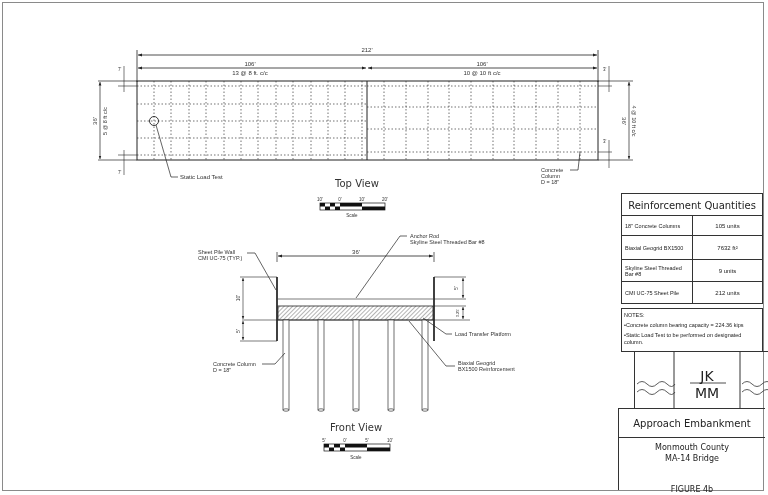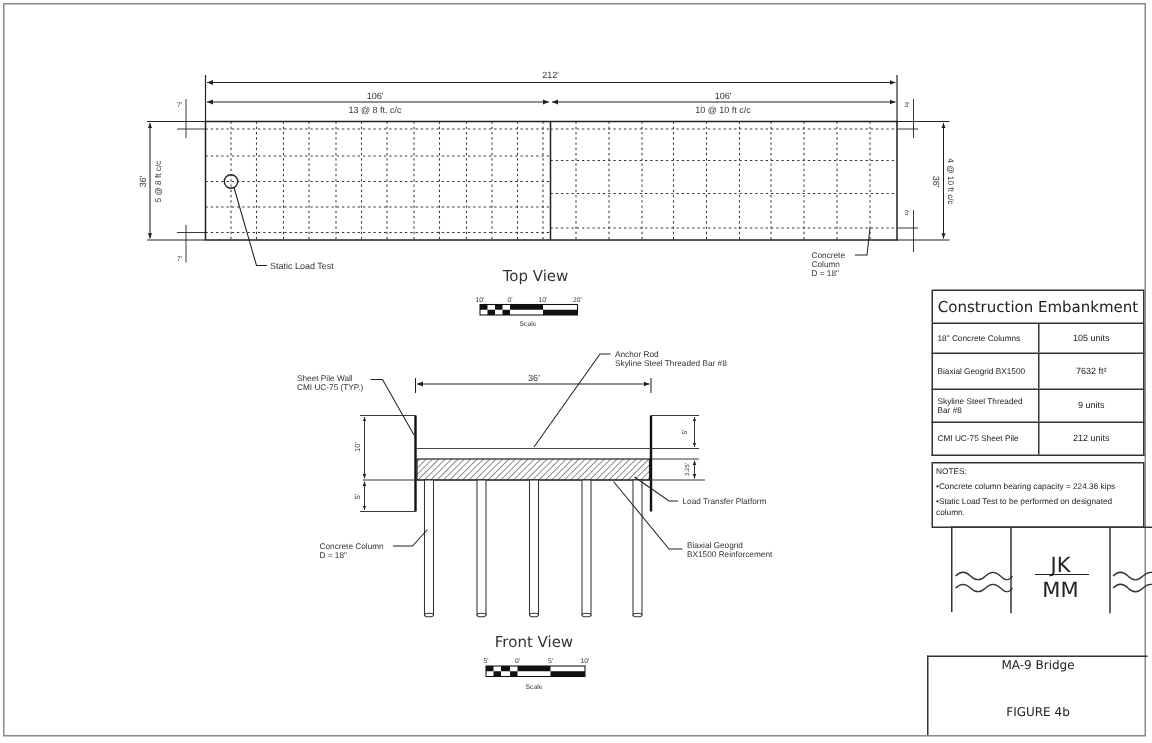--- a/index.html
+++ b/index.html
@@ -221,21 +221,21 @@
       <text class="t" x="324" y="442" font-size="4.5" text-anchor="middle">5'</text>
       <text class="t" x="345" y="442" font-size="4.5" text-anchor="middle">0'</text>
       <text class="t" x="367" y="442" font-size="4.5" text-anchor="middle">5'</text>
       <text class="t" x="390" y="442" font-size="4.5" text-anchor="middle">10'</text>
       <text class="t" x="356" y="459" font-size="4.5" text-anchor="middle">Scale</text>
     </g>
   </g>
 </svg>
 
 <div class="titleblock">
-  <div class="tb qty-head">Construction Embankment</div>
+  <div class="tb qty-head">Reinforcement Quantities</div>
   <div class="qty-row" style="top:23px;height:20px;">
     <div class="c1">18" Concrete Columns</div>
     <div class="c2">105 units</div>
   </div>
   <div class="qty-row" style="top:43px;height:24px;">
     <div class="c1">Biaxial Geogrid BX1500</div>
     <div class="c2">7632 ft²</div>
   </div>
   <div class="qty-row" style="top:67px;height:22px;">
     <div class="c1">Skyline Steel Threaded Bar #8</div>
@@ -263,18 +263,20 @@
       <g fill="none" stroke="#333" stroke-width="0.8">
         <path d="M107,32 q5,-5 10,0 t10,0 t10,0 t10,0"></path>
         <path d="M107,40 q5,-5 10,0 t10,0 t10,0 t10,0"></path>
       </g>
       <line x1="55" y1="31" x2="91" y2="31" stroke="#222" stroke-width="0.8"></line>
       <text x="72" y="29" font-size="14" text-anchor="middle" font-family="DejaVu Sans, sans-serif" fill="#222">JK</text>
       <text x="72" y="46" font-size="14" text-anchor="middle" font-family="DejaVu Sans, sans-serif" fill="#222">MM</text>
     </svg>
   </div>
 
+  <div class="approach">Approach Embankment</div>
 
   <div class="county">
-    <div>MA-9 Bridge</div>
+    <div style="margin-top:4px;">Monmouth County</div>
+    <div>MA-14 Bridge</div>
     <div style="margin-top:20px;">FIGURE 4b</div>
   </div>
 </div>
 
 </body></html>

